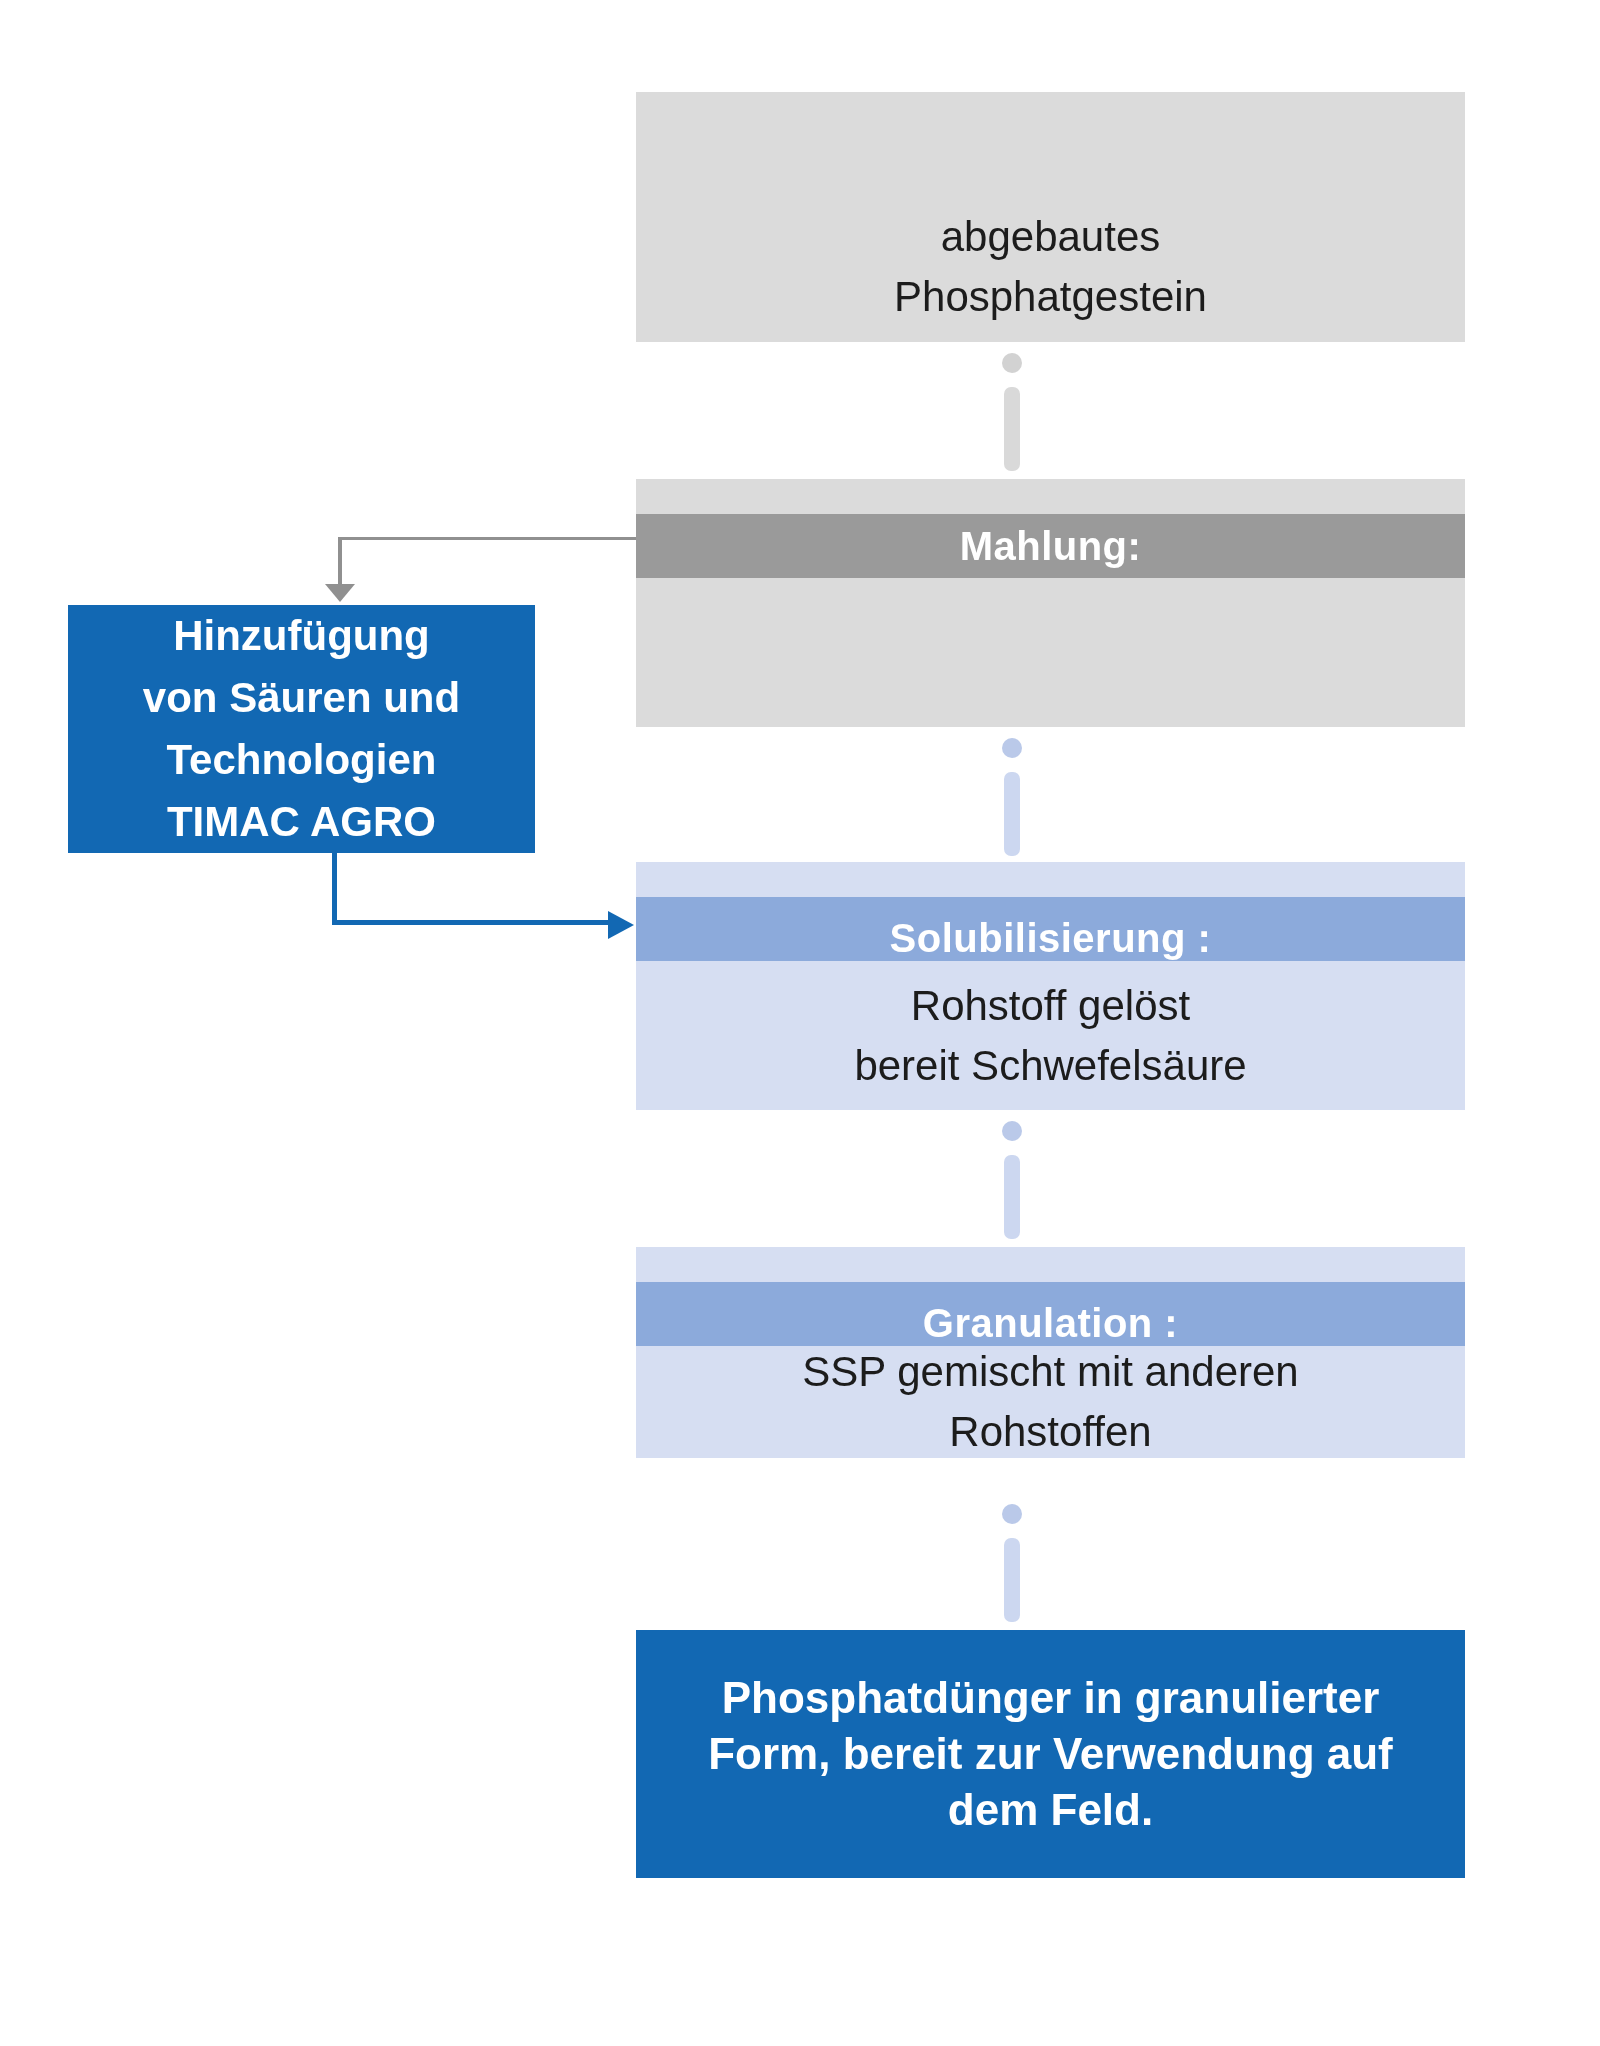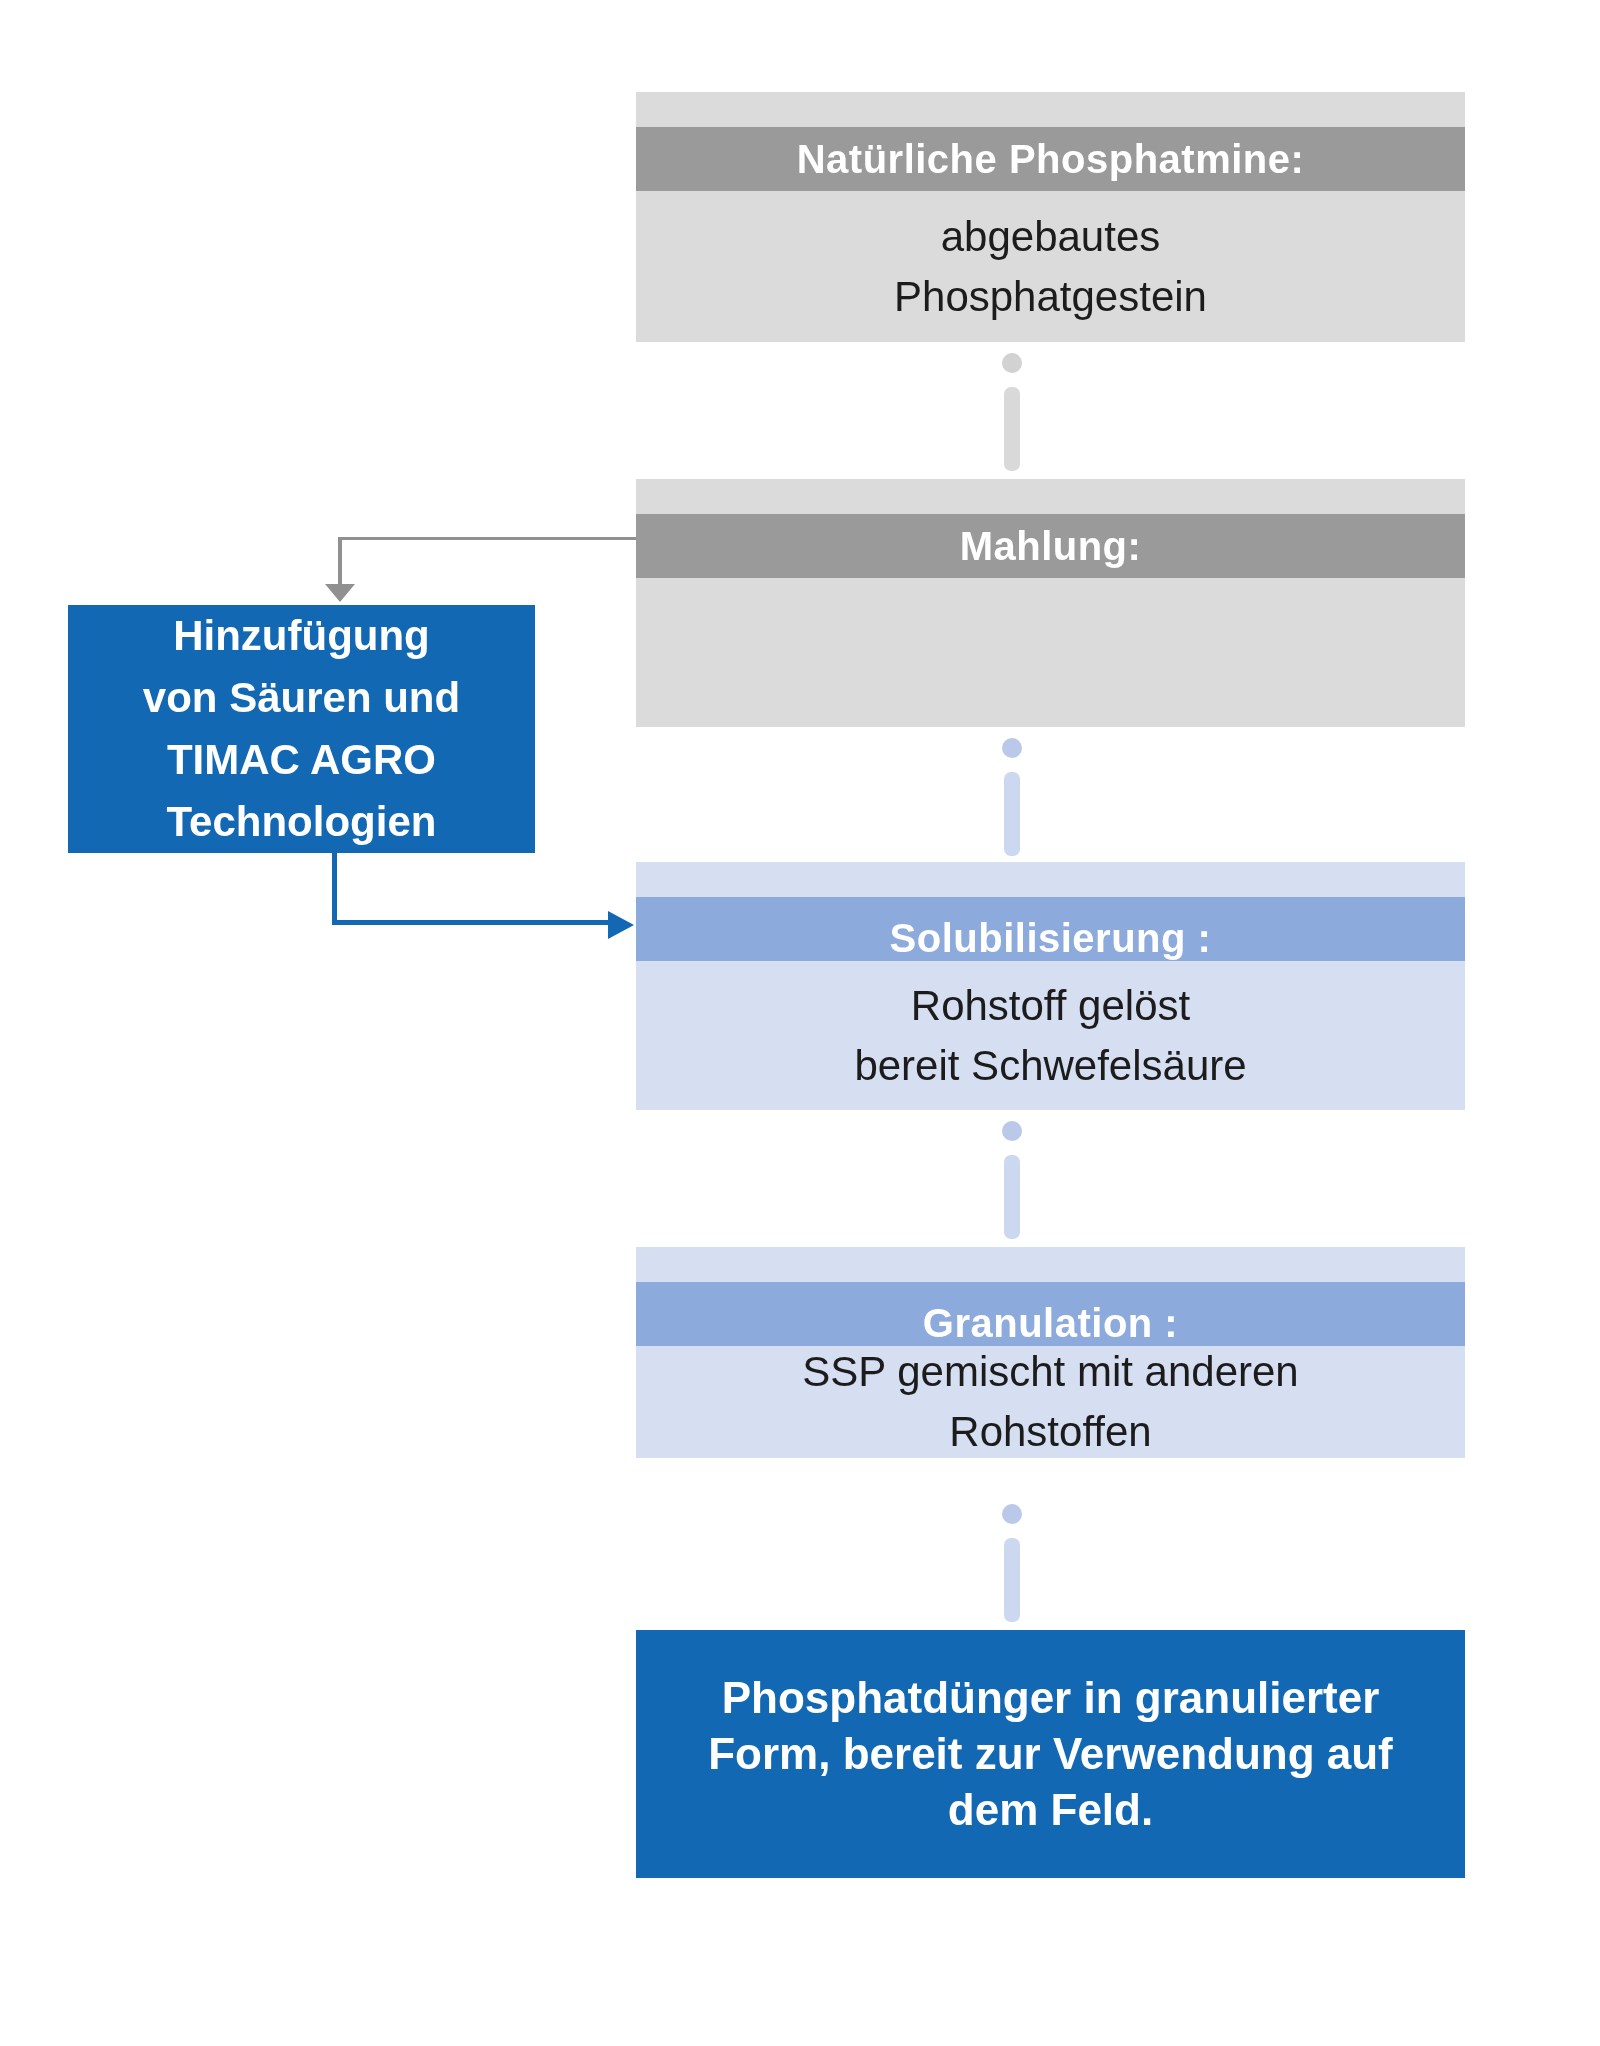--- a/index.html
+++ b/index.html
@@ -59,23 +59,20 @@
     border-top:14px solid transparent;border-bottom:14px solid transparent;
     border-left:26px solid var(--brand-blue,#1268b3);
   }
 </style>
 </head>
 <body>
 
 <div class="canvas">
 
   <div class="stage graybox" style="top:92px;height:250px;">
-    <div class="band gray">
-      <span>Natürliche Phosphatmine:</span>
-    </div>
     <div class="stage-body">
       <div>abgebautes</div>
       <div>Phosphatgestein</div>
     </div>
   </div>
 
   <div class="dot gray" style="left:1002px;top:353px;"></div>
   <div class="bar gray" style="left:1004px;top:387px;"></div>
 
   <div class="stage graybox" style="top:479px;height:248px;">
@@ -84,22 +81,22 @@
     </div>
   </div>
 
   <div class="gray-h"></div>
   <div class="gray-v"></div>
   <div class="gray-head"></div>
 
   <div class="sidebox">
     <div>Hinzufügung</div>
     <div>von Säuren und</div>
+    <div>Technologien</div>
     <div>TIMAC AGRO</div>
-    <div>Technologien</div>
   </div>
 
   <div class="blue-v"></div>
   <div class="blue-h"></div>
   <div class="blue-head"></div>
 
   <div class="dot blue" style="left:1002px;top:738px;"></div>
   <div class="bar blue" style="left:1004px;top:772px;"></div>
 
   <div class="stage bluebox" style="top:862px;height:248px;">

